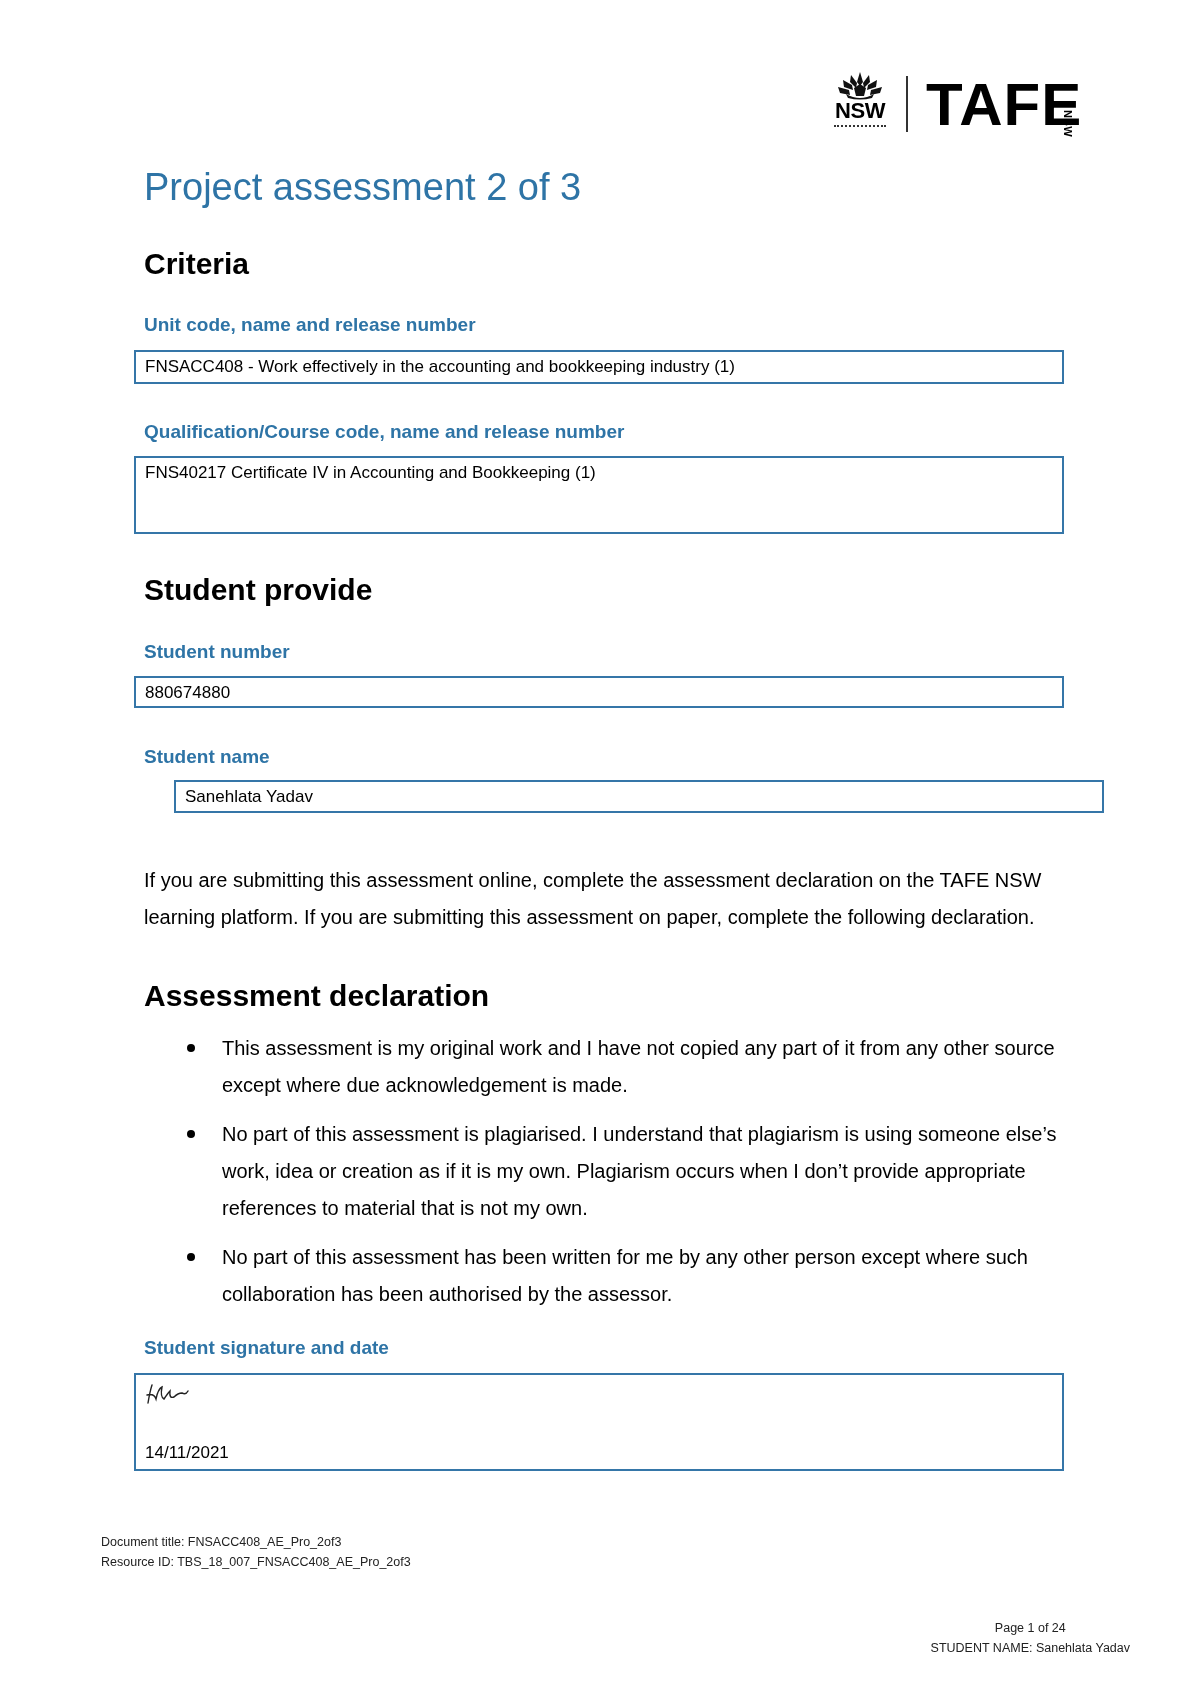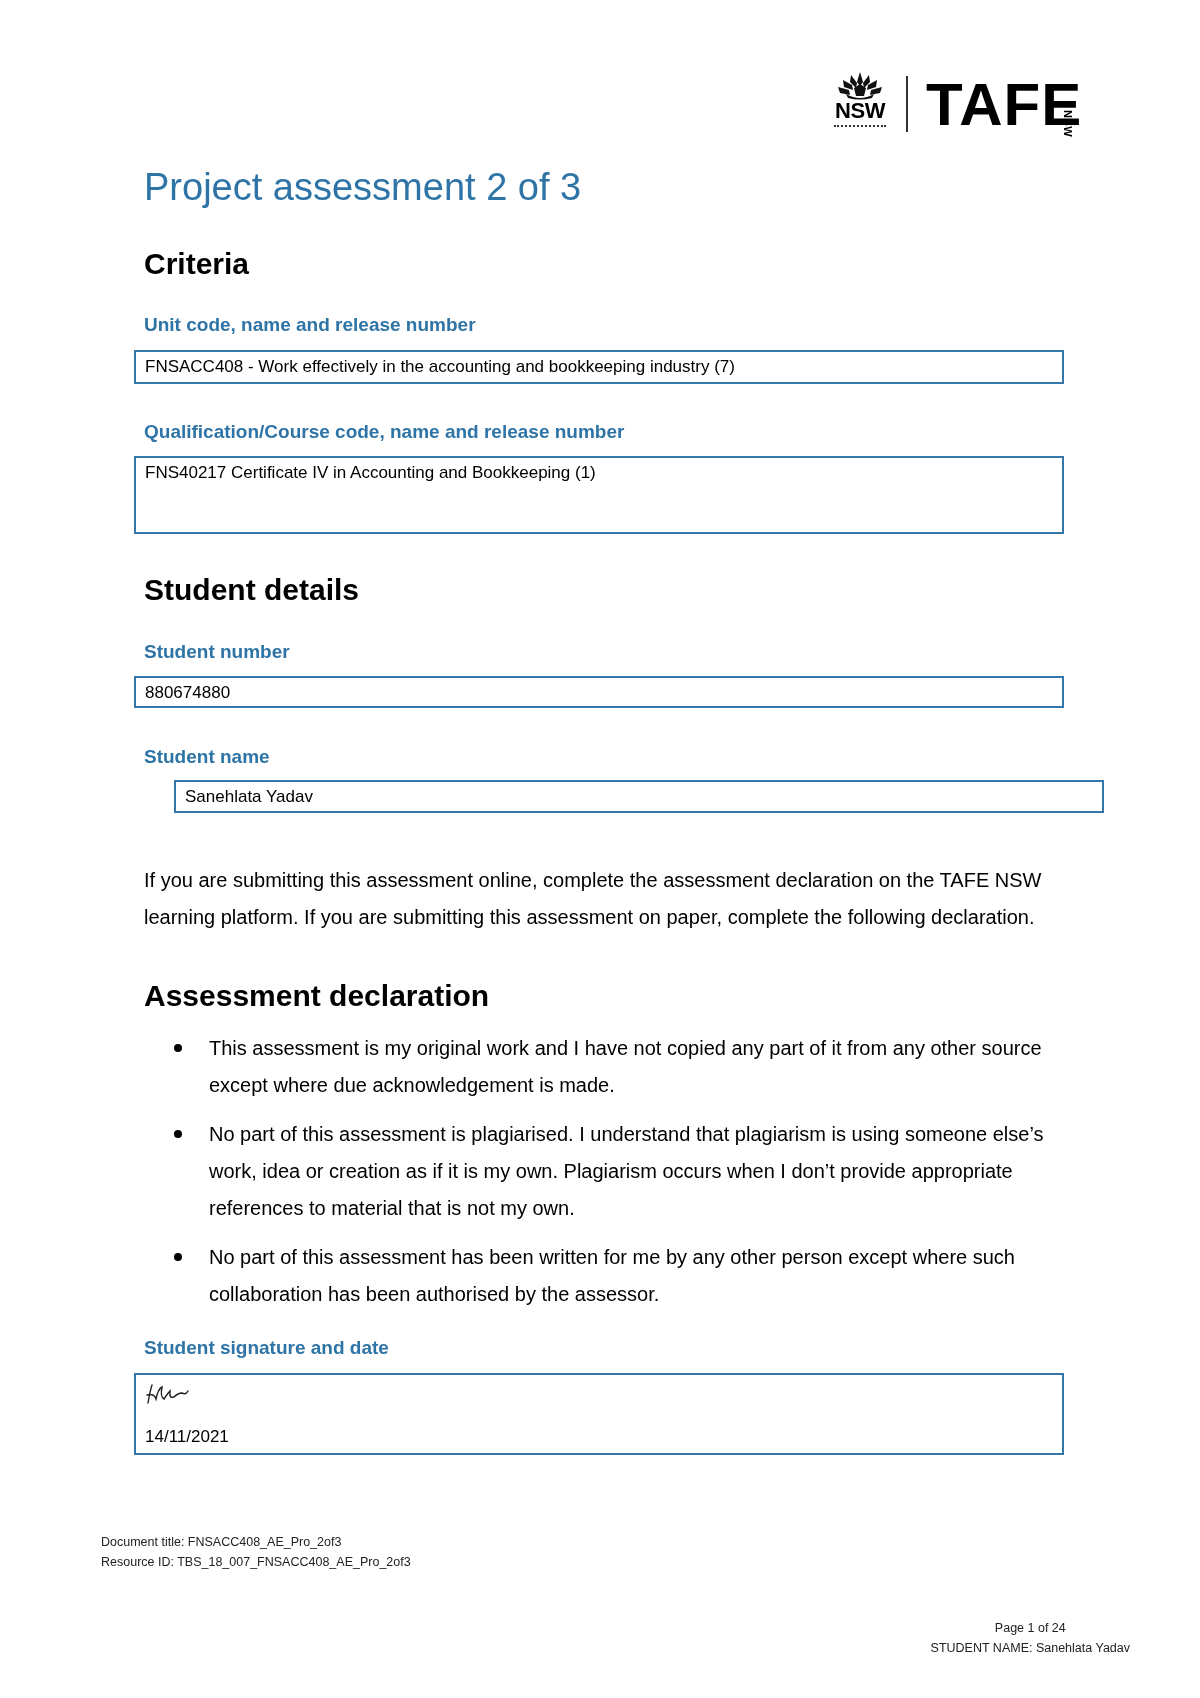--- a/index.html
+++ b/index.html
@@ -34,25 +34,25 @@
 
     .field {
       position: absolute; left: 134px; width: 930px;
       border: 2px solid #3576a8; box-sizing: border-box;
       font-size: 17px; padding: 5px 9px; line-height: 20px; color: #000;
       background: #fff;
     }
 
     .para { left: 144px; width: 900px; font-size: 20px; line-height: 37px; }
 
-    .bullets { left: 136px; top: 1030px; width: 920px; margin: 0; padding: 0; list-style: none; }
+    .bullets { left: 149px; top: 1030px; width: 920px; margin: 0; padding: 0; list-style: none; }
     .bullets li { position: relative; padding-left: 73px; font-size: 20px; line-height: 37px; margin-bottom: 12px; }
     .bullets li .dot { position: absolute; left: 38px; top: 14px; width: 8px; height: 8px; border-radius: 50%; background: #000; }
 
-    .sigbox { height: 82px; }
+    .sigbox { height: 98px; }
     .sig-mark { position: absolute; left: 8px; top: 6px; }
     .sig-date { position: absolute; left: 9px; bottom: 6px; font-size: 17px; }
 
     .footer { font-size: 12.5px; color: #222; line-height: 20px; }
     .footer.left { left: 101px; top: 1532px; }
     .footer.right { right: 70px; top: 1618px; text-align: center; }
   </style>
 </head>
 <body>
 
@@ -74,26 +74,26 @@
   </div>
   <div class="logo-divider"></div>
   <div class="tafe-text">TAFE</div>
   <div class="tafe-nsw">NSW</div>
 </div>
 
 <div class="abs title">Project assessment 2 of 3</div>
 
 <div class="abs h2 criteria">Criteria</div>
 <div class="abs label" style="top:313px">Unit code, name and release number</div>
-<div class="field" style="top:350px; height:34px;">FNSACC408 - Work effectively in the accounting and bookkeeping industry (7)</div>
+<div class="field" style="top:350px; height:34px;">FNSACC408 - Work effectively in the accounting and bookkeeping industry (1)</div>
 
 <div class="abs label" style="top:420px">Qualification/Course code, name and release number</div>
 <div class="field" style="top:456px; height:78px;">FNS40217 Certificate IV in Accounting and Bookkeeping (1)</div>
 
-<div class="abs h2 student">Student details</div>
+<div class="abs h2 student">Student provide</div>
 <div class="abs label" style="top:640px">Student number</div>
 <div class="field" style="top:676px; height:32px;">880674880</div>
 
 <div class="abs label" style="top:745px">Student name</div>
 <div class="field" style="top:780px; height:33px;margin-left:40px;">Sanehlata Yadav</div>
 
 <div class="abs para" style="top:862px">If you are submitting this assessment online, complete the assessment declaration on the TAFE NSW learning platform. If you are submitting this assessment on paper, complete the following declaration.</div>
 
 <div class="abs h2 declaration">Assessment declaration</div>
 <ul class="abs bullets">

